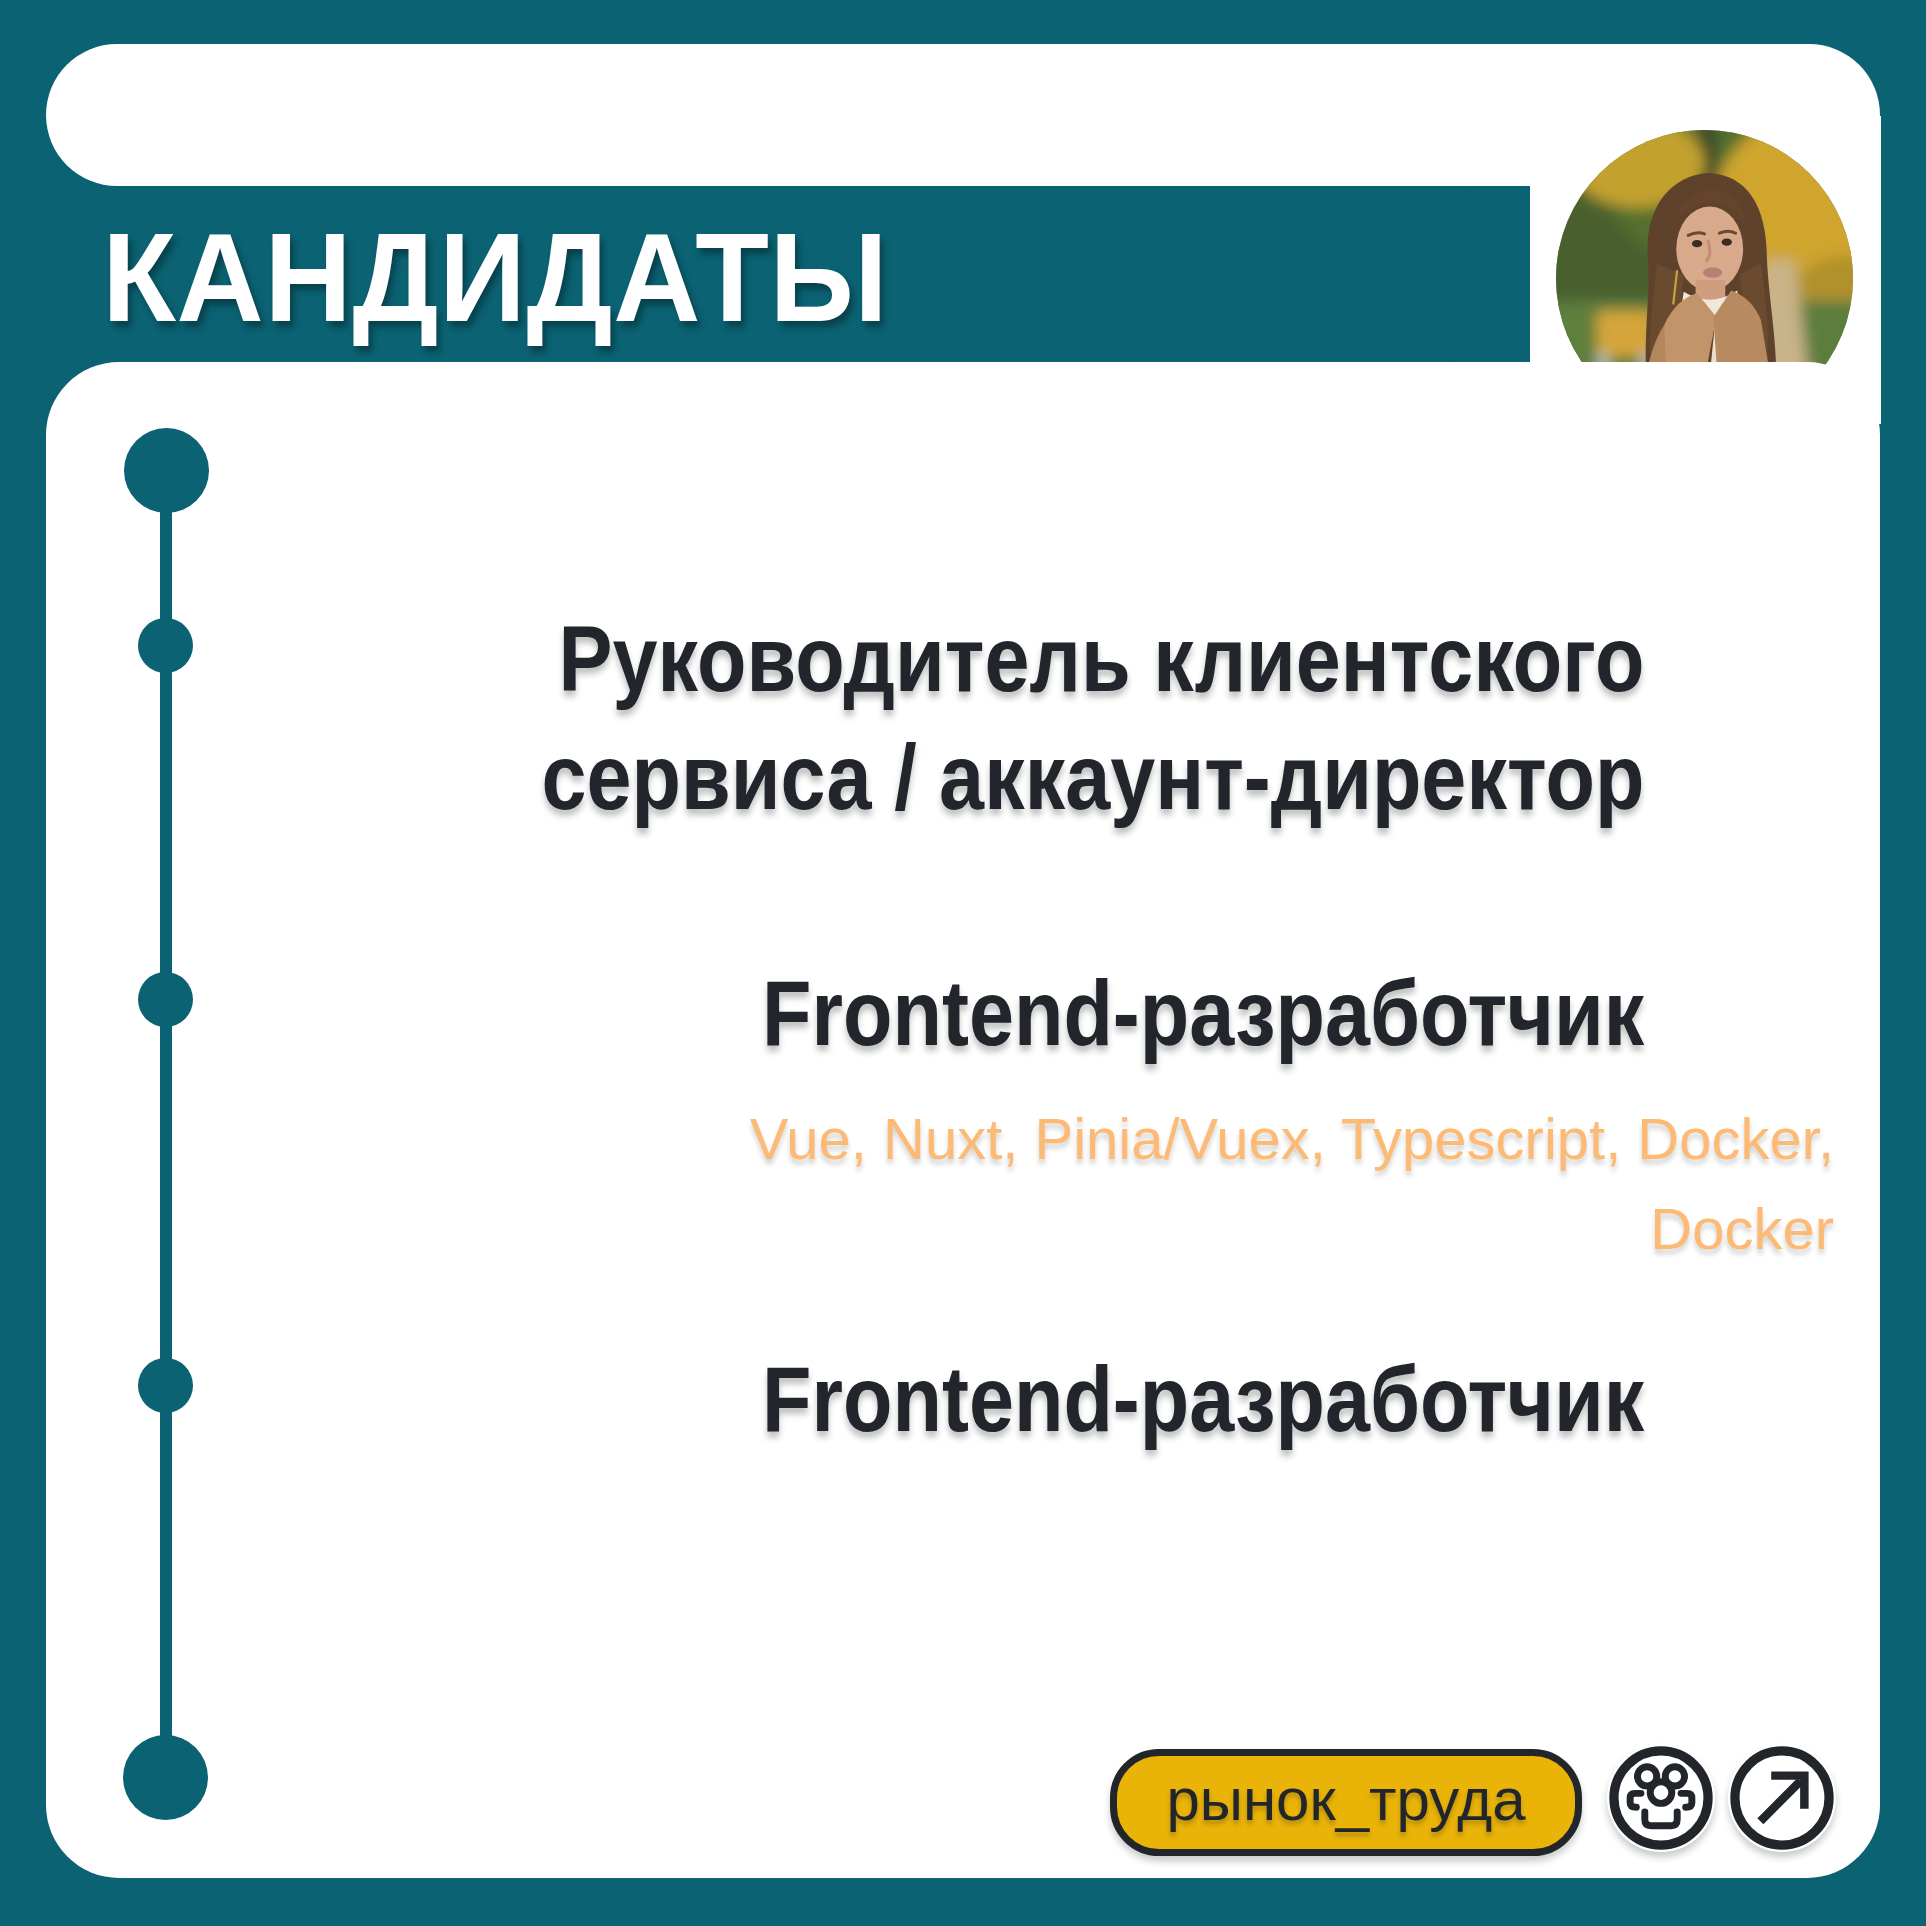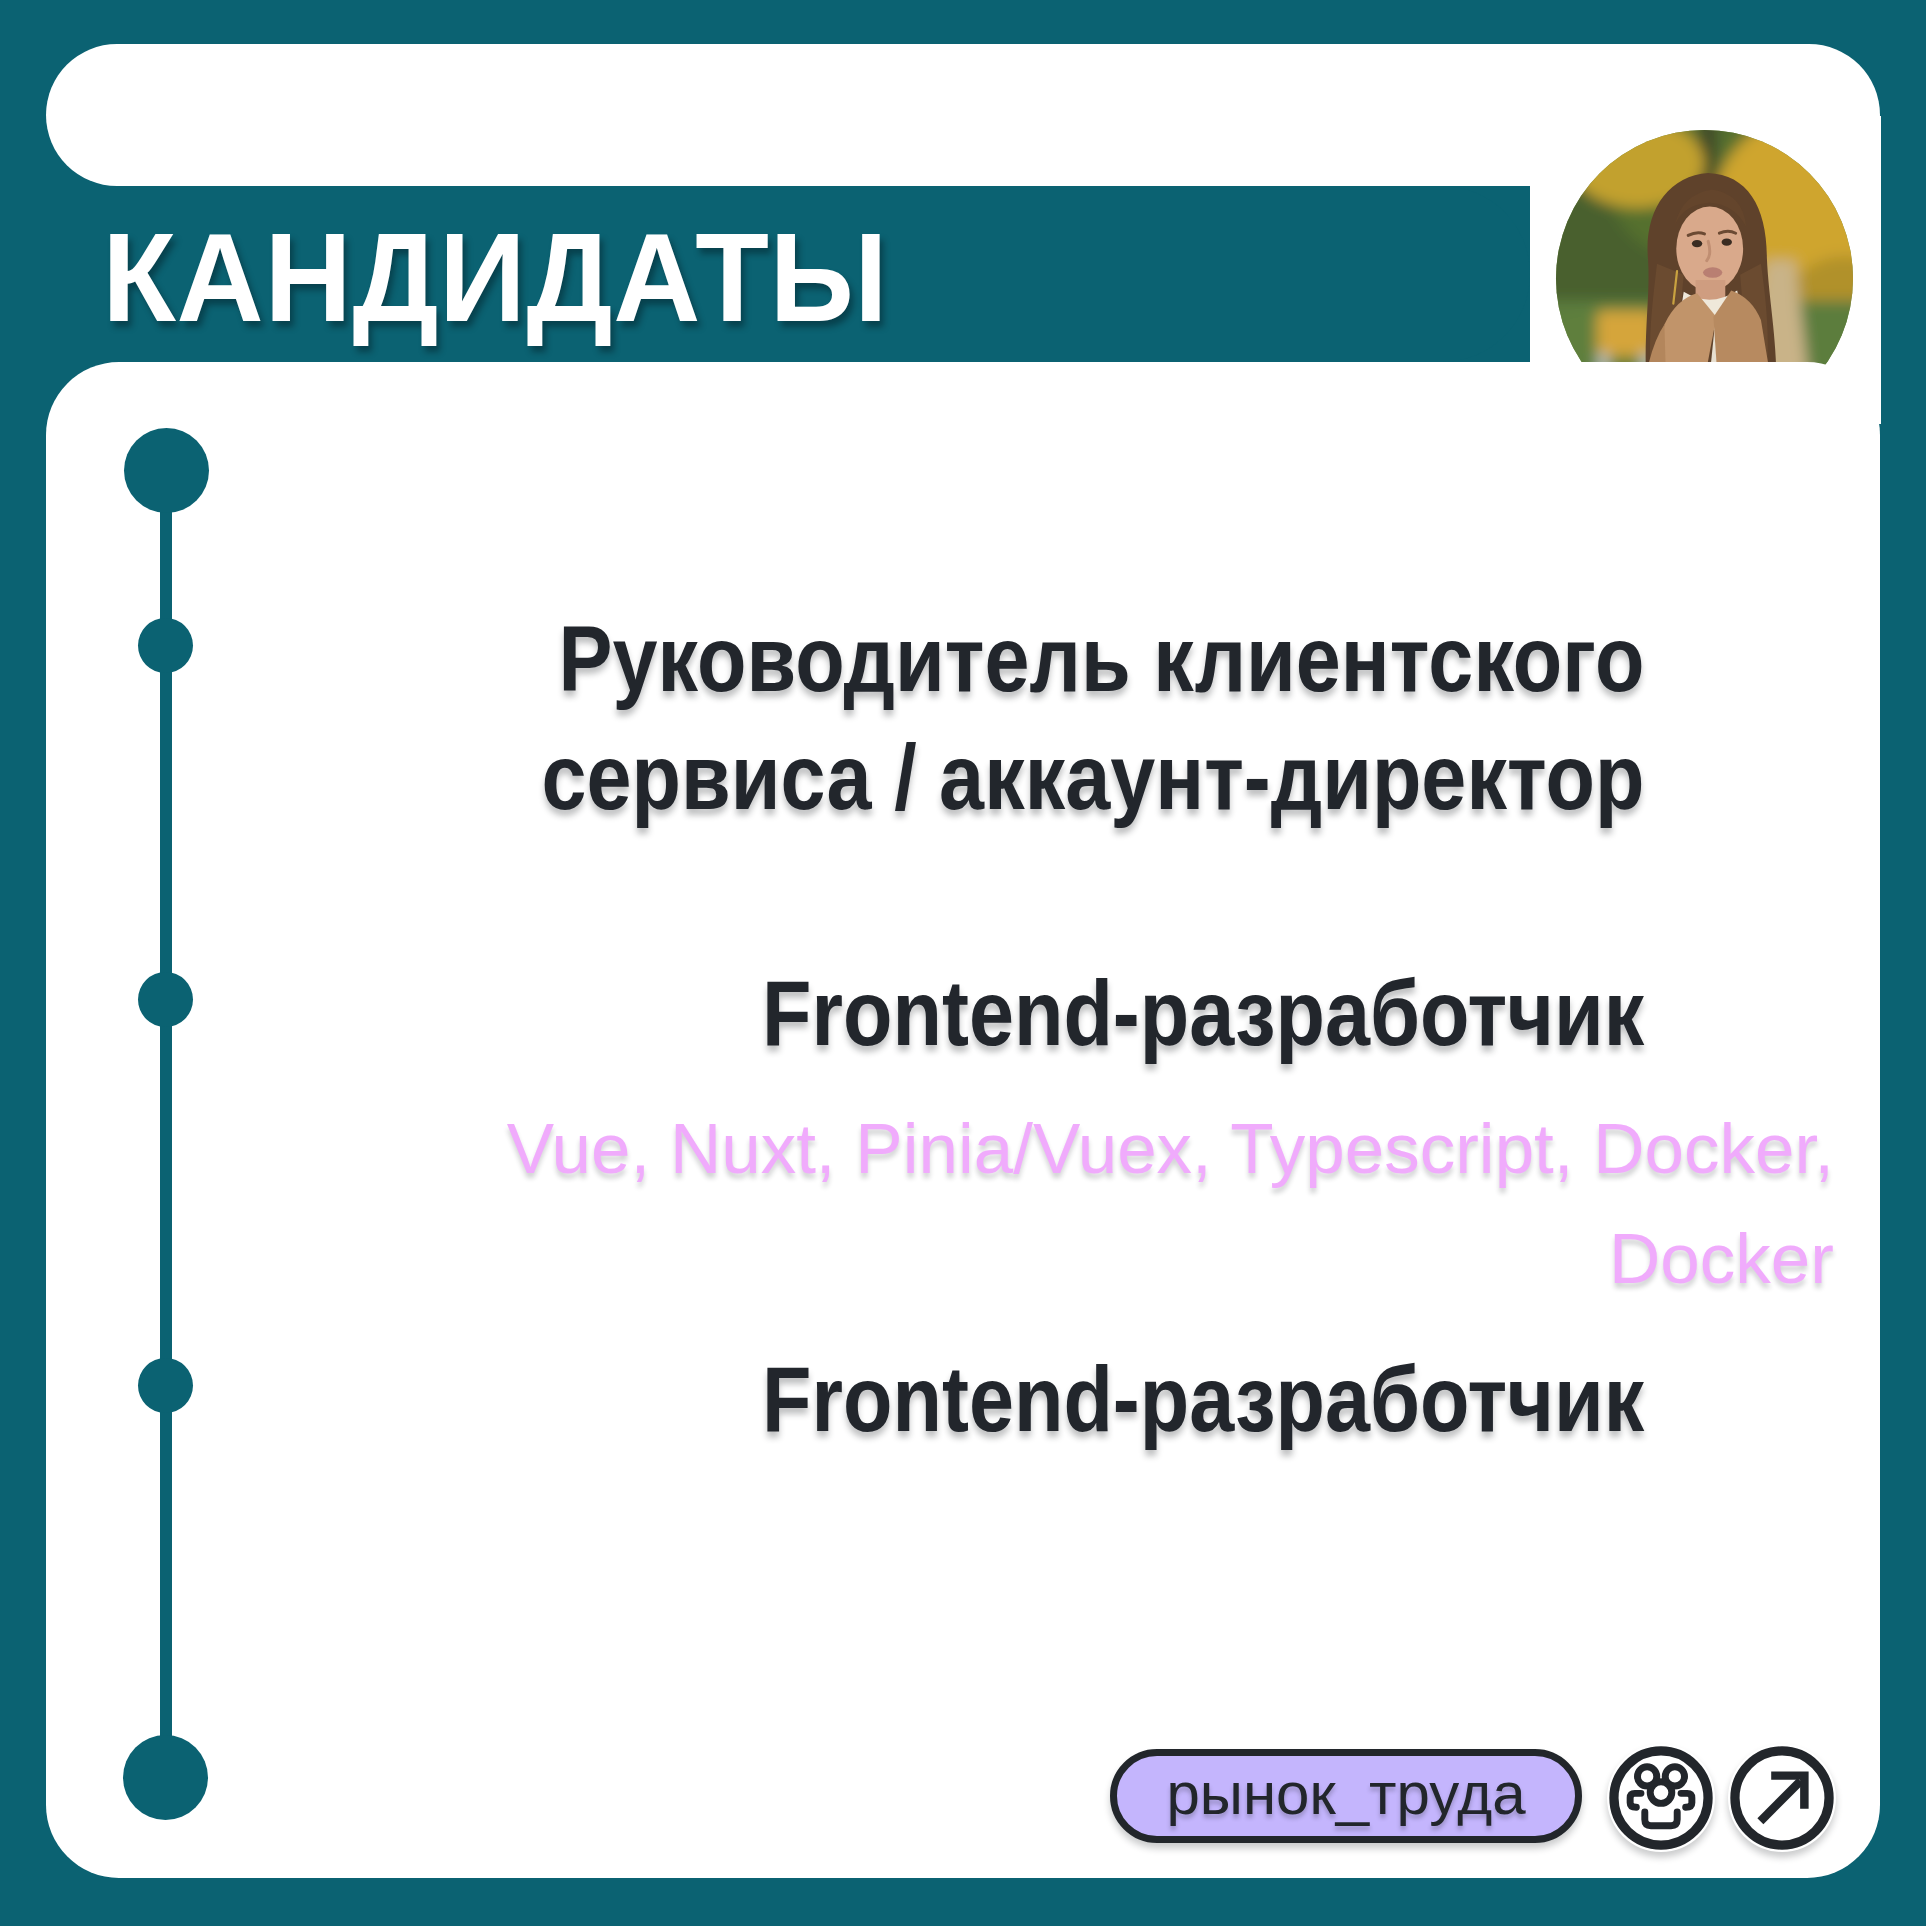--- a/index.html
+++ b/index.html
@@ -64,29 +64,29 @@
   .entry-2{top:955px;}
   .entry-3{top:1341px;}
   .entry-title{
     transform:scaleX(.88);transform-origin:left top;
     color:#22262C;font-weight:700;font-size:92px;line-height:1.28;
     white-space:nowrap;
     text-shadow:0 6.2px 7px rgba(25,28,33,.28);
   }
   .entry-sub{
     margin-top:21.6px;
-    color:#f0abfc;font-weight:400;font-size:71px;line-height:1.55;
+    color:#fdba74;font-weight:400;font-size:58px;line-height:1.55;
     white-space:nowrap;
     text-shadow:0 4.6px 5.4px rgba(25,28,33,.20);
   }
 
   
   .tag-pill{
-    left:1110px;top:1749px;width:472px;height:94px;box-sizing:border-box;
-    background:#c4b5fd;border:7px solid #22262B;border-radius:49px;
+    left:1110px;top:1749px;width:472px;height:107px;box-sizing:border-box;
+    background:#eab308;border:7px solid #22262B;border-radius:49px;
     display:flex;align-items:center;justify-content:center;
     box-shadow:0 5.4px 7.7px rgba(20,24,28,.22);
   }
   .tag-pill span{
     color:#22262B;font-size:60px;line-height:1;padding-bottom:4.6px;
     text-shadow:0 3.9px 4.6px rgba(25,28,33,.25);
     white-space:nowrap;
   }
   .icon-circle{
     width:108px;height:108px;border-radius:50%;background:#ffffff;

